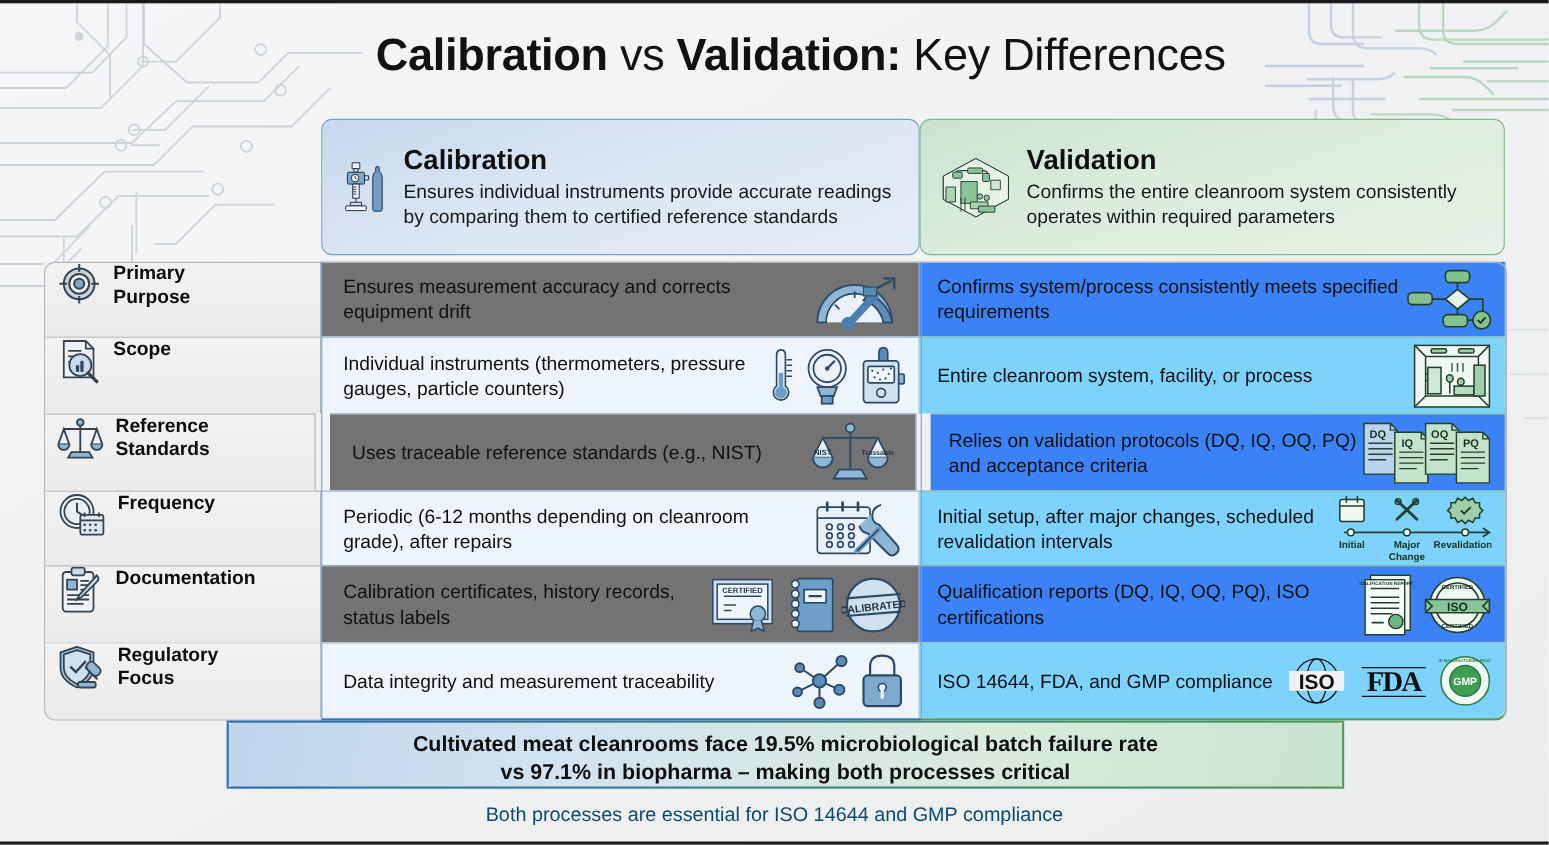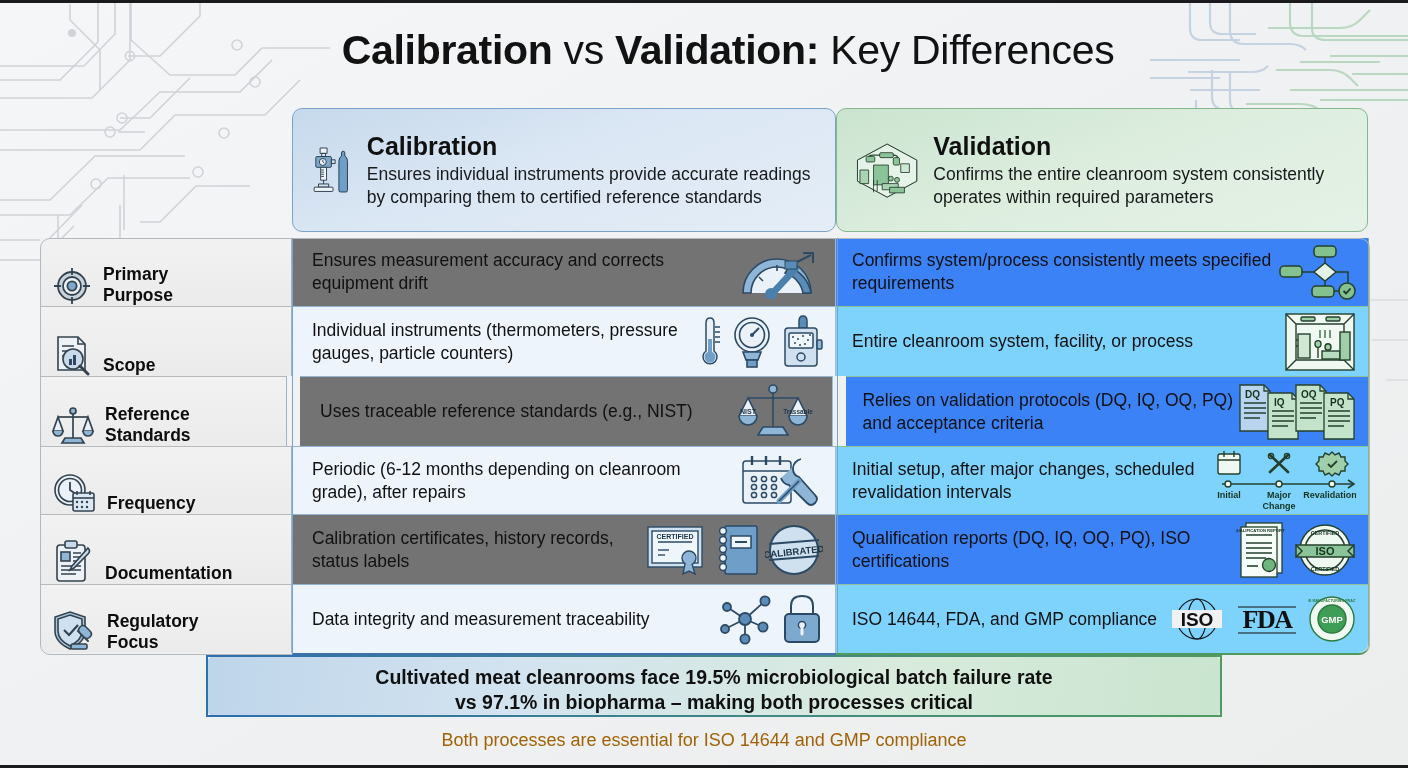--- a/index.html
+++ b/index.html
@@ -45,21 +45,21 @@
   .hdr-txt .h2{font-size:17.5px;color:#17191a;line-height:23px;margin-top:2px;}
 
   .tbody{
     position:absolute;left:0;top:130px;width:1328px;height:415px;
   }
   .row{position:absolute;left:0;width:1328px;display:flex;}
   .c-label{
     width:252px;box-sizing:border-box;
     background:linear-gradient(180deg,#f2f2f3 0%,#ebebec 100%);
     border-right:1.3px solid #9fb4c6;
-    display:flex;align-items:flex-end;gap:11px;padding-left:12px;
+    display:flex;align-items:flex-start;gap:11px;padding-left:12px;
     position:relative;
   }
   .c-label .lab{
     font-size:17.5px;font-weight:bold;color:#0d0d0d;line-height:21px;
   }
   .c-cal{
     width:544px;box-sizing:border-box;
     display:flex;align-items:center;justify-content:space-between;
     padding:0 12px 0 20px;border-right:1.3px solid #9fbdd6;
   }
@@ -102,21 +102,21 @@
     border:2.6px solid;
     border-image:linear-gradient(100deg,#2f6fb0,#4f9b5f) 1;
     display:flex;align-items:center;padding:0 14px;gap:8px;flex-direction:column;
   }
   .callout-txt{
     flex:1;text-align:center;font-size:19.5px;font-weight:bold;line-height:25px;
     color:#101010;
   }
   .footer{
     position:absolute;top:730px;left:0;width:1408px;text-align:center;
-    font-size:18px;color:#a16207;
+    font-size:18px;color:#0c4a6e;
   }
   .edge-top{position:absolute;left:0;top:0;width:1408px;height:3px;background:#1b1b1d;z-index:5;}
   .edge-bot{position:absolute;left:0;bottom:0;width:1408px;height:3px;background:#1b1b1d;z-index:5;}
 </style>
 </head>
 <body>
 
 <div class="edge-top"></div>
 <div class="edge-bot"></div>
 

